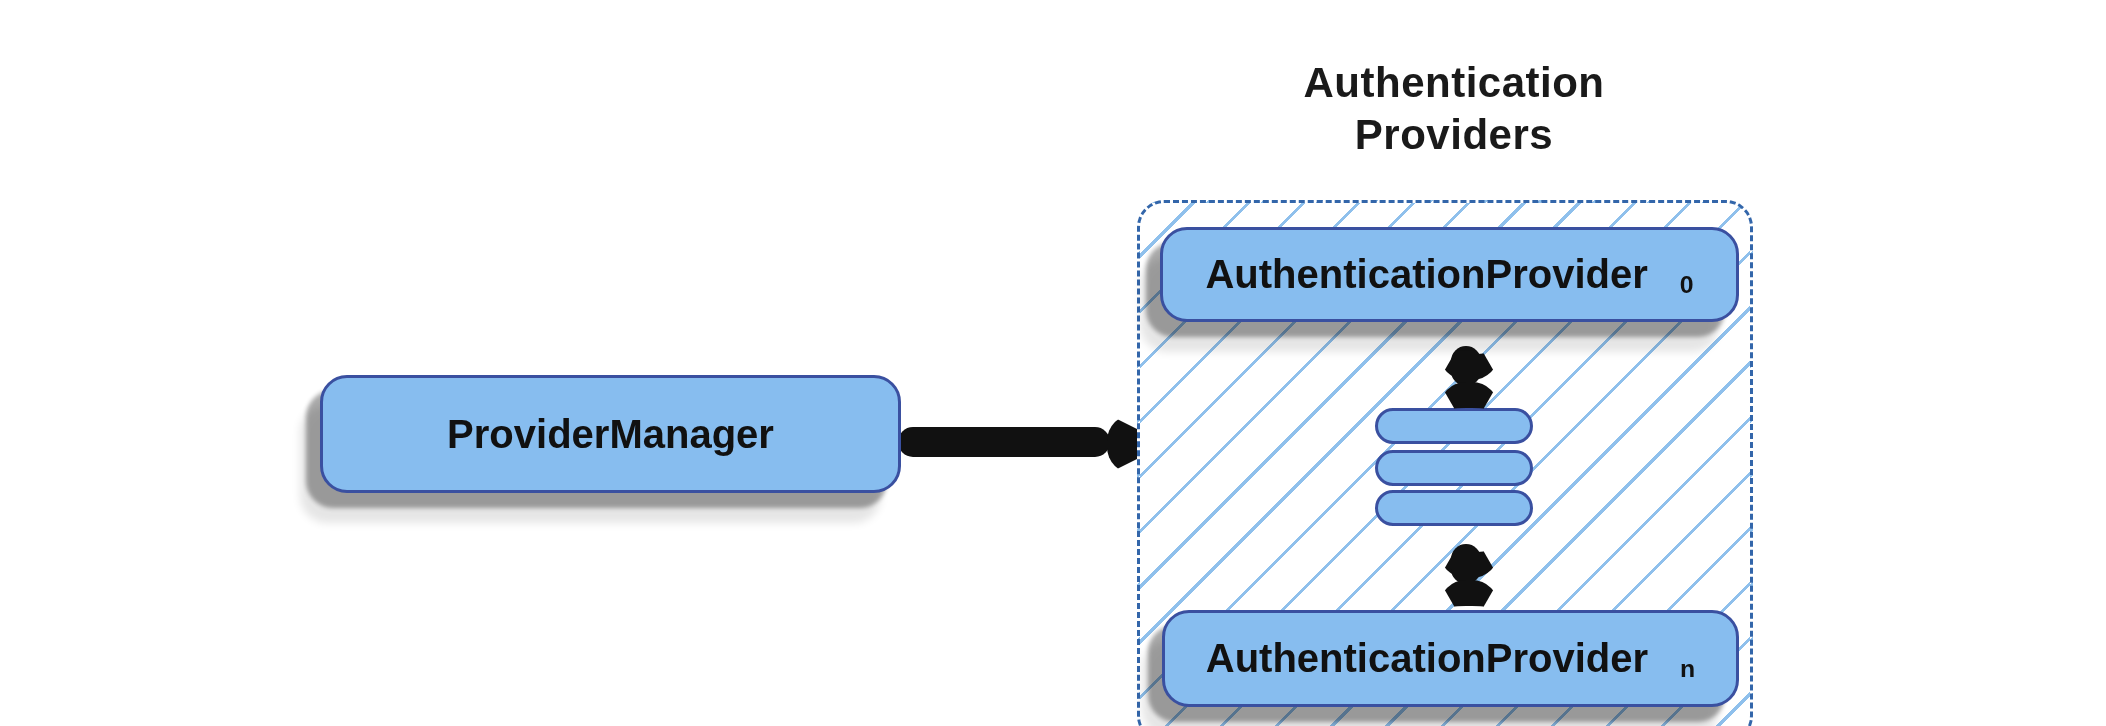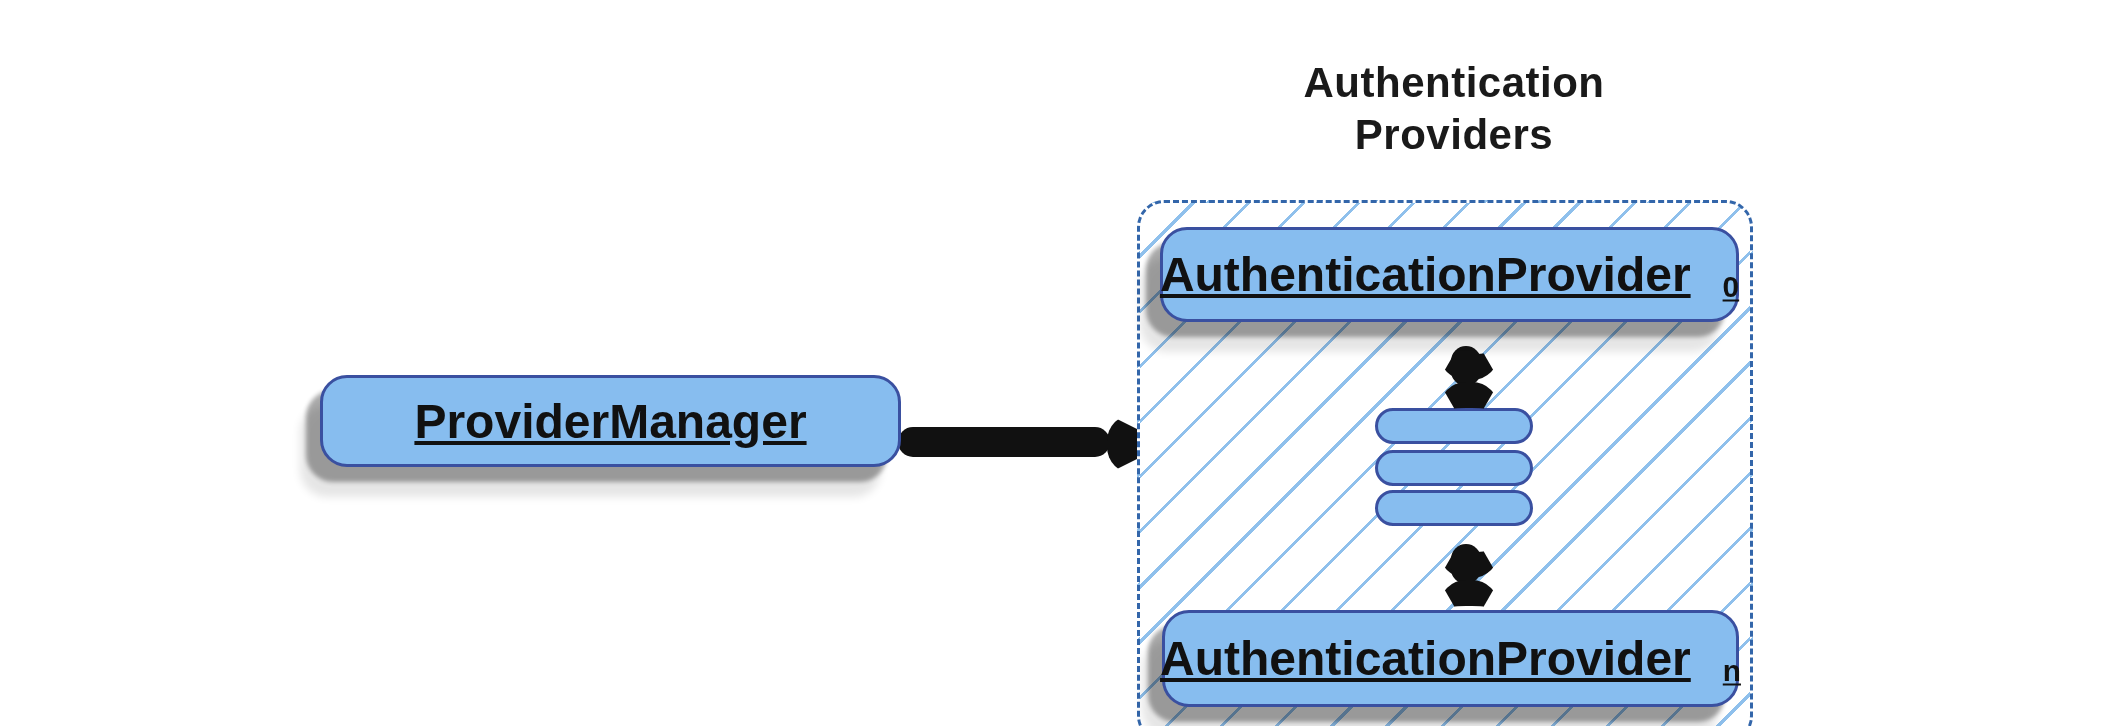--- a/index.html
+++ b/index.html
@@ -60,35 +60,34 @@
   
   .node {
     position: absolute;
     background: var(--node-fill);
     border: 3px solid var(--node-border);
     box-shadow: -14px 15px 4px rgba(0, 0, 0, 0.33),
                 -20px 30px 9px rgba(0, 0, 0, 0.10);
     display: flex;
     align-items: center;
     justify-content: center;
-    font-size: 48px;
+    font-size: 40px;
     font-weight: bold;
     color: var(--node-text);
     white-space: nowrap;
-    text-decoration: underline;
   }
   .node sub {
     font-size: 0.62em;
     font-weight: bold;
     display: inline-block;
     transform: translateY(0.42em);
     margin-left: 2px;
     line-height: 0;
   }
-  #provider-manager { left: 290px;  top: 345px; width: 581px; height: 92px; }
+  #provider-manager { left: 290px;  top: 345px; width: 581px; height: 118px; }
   #auth-provider-0  { left: 1130px; top: 197px; width: 579px; height: 95px; }
   #auth-provider-n  { left: 1132px; top: 580px; width: 577px; height: 97px; }
 
   
   .ellipsis-bar {
     position: absolute;
     left: 1345px;
     width: 158px;
     height: 28px;
     background: var(--node-fill);

